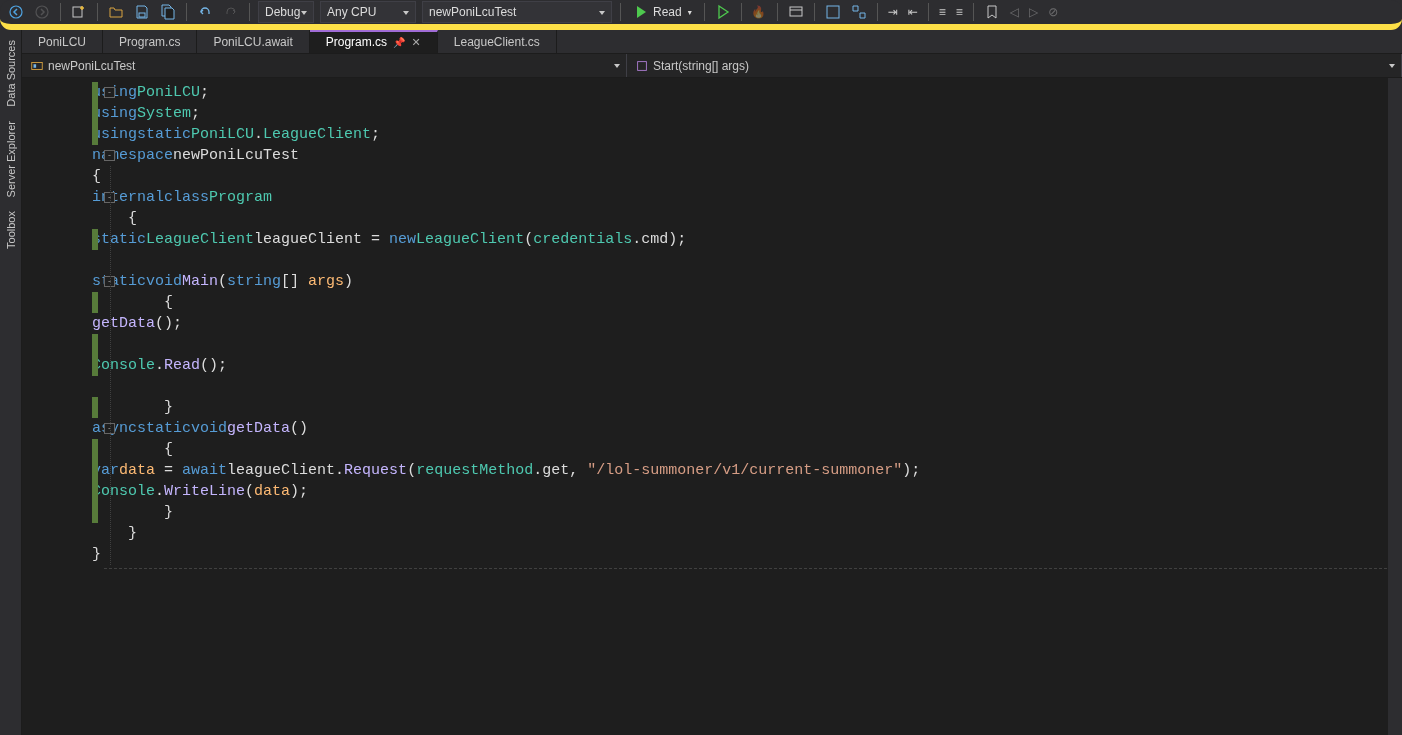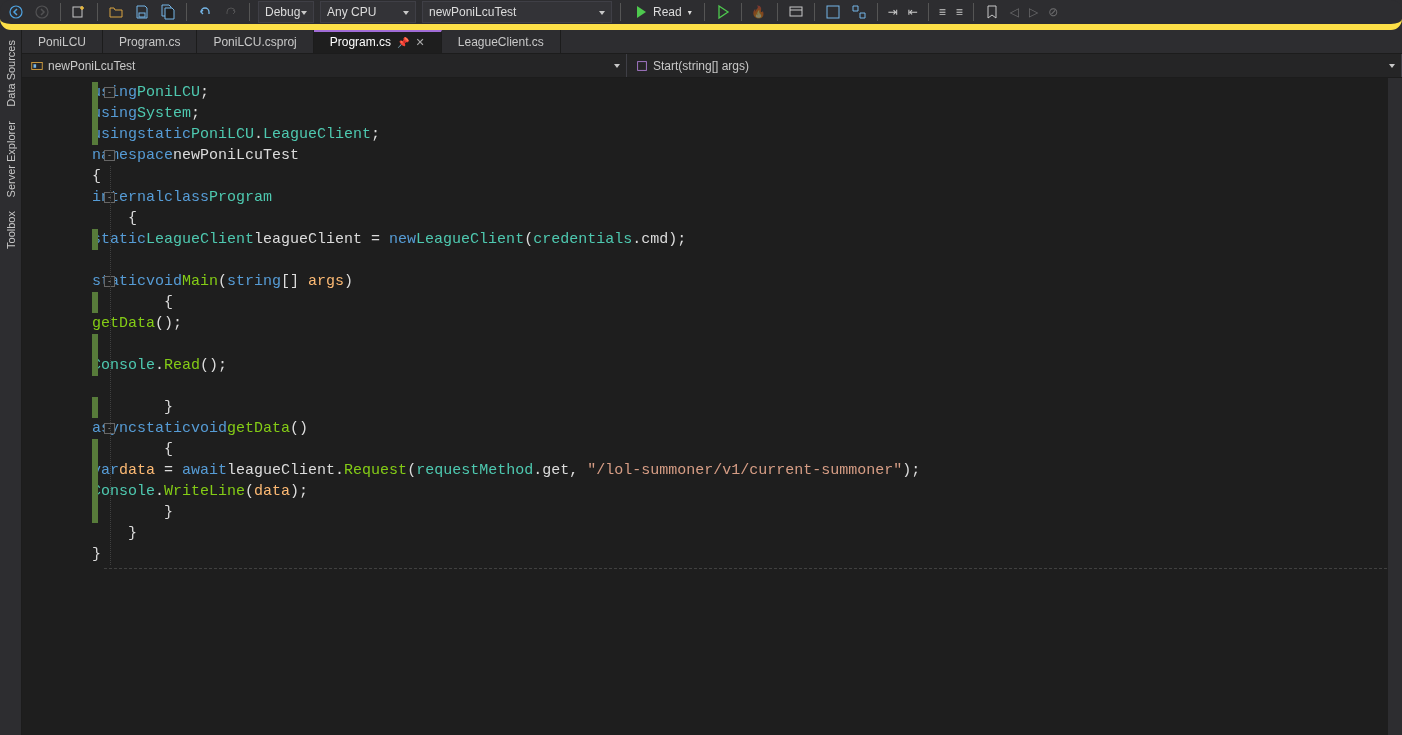--- a/index.html
+++ b/index.html
@@ -183,21 +183,21 @@
 }
 .guide {
   position: absolute;
   width: 1px;
   border-left: 1px dotted #404040;
 }
 .kw { color: #569cd6; }
 .type { color: #4ec9b0; }
 .str { color: #d69d85; }
 .ident { color: #dcdcdc; }
-.method { color: #84cc16; }
+.method { color: #c4b5fd; }
 .param { color: #fdba74; }
 .field { color: #dcdcdc; }
 .end-line {
   position: absolute;
   left: 82px;
   right: 0;
   height: 1px;
   border-top: 1px dashed #404040;
 }
 .scrollbar-v {
@@ -327,21 +327,21 @@
 
   <div class="editor-region">
     <div class="doc-tabs">
       <div class="doc-tab">
           <span>PoniLCU</span>
         </div>
       <div class="doc-tab">
           <span>Program.cs</span>
         </div>
       <div class="doc-tab">
-          <span>PoniLCU.csproj</span>
+          <span>PoniLCU.await</span>
         </div>
       <div class="doc-tab active">
         <span>Program.cs</span>
         <span class="pin">📌</span>
         <span class="close">✕</span>
       </div>
       <div class="doc-tab">
           <span>LeagueClient.cs</span>
         </div>
     </div>

